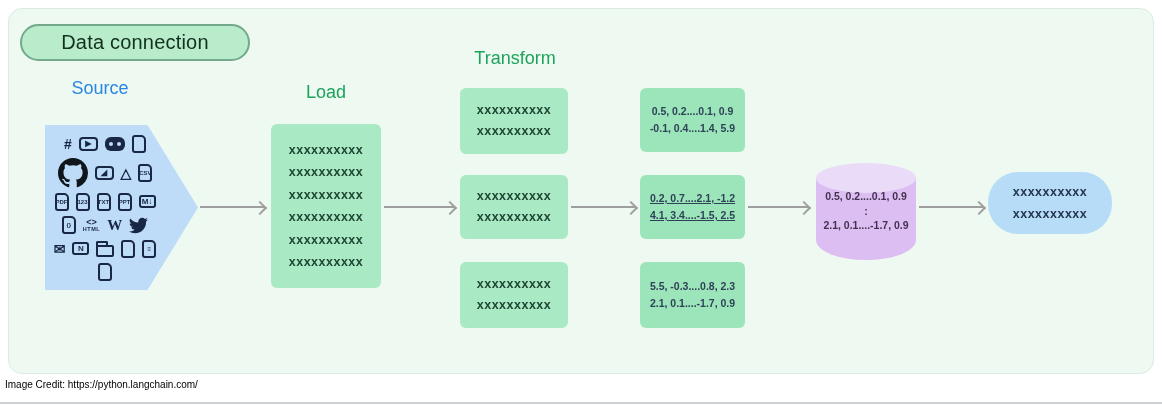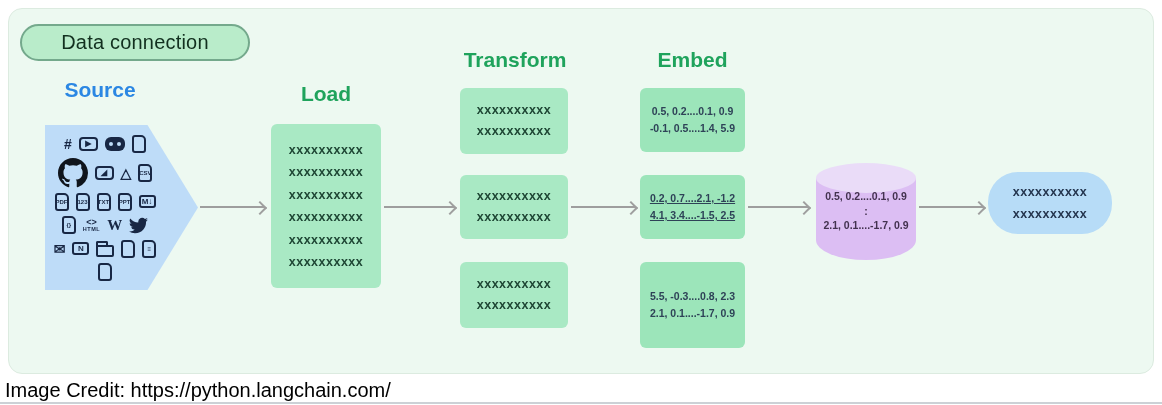--- a/index.html
+++ b/index.html
@@ -11,21 +11,21 @@
     --arrow:#9e9e9e; --ink:#182744; --xgreen:#1e4634; --numink:#2e4257; --storeink:#43324f;
   }
   *{box-sizing:border-box;margin:0;padding:0;}
   body{font-family:"Liberation Sans",sans-serif;background:#fff;}
   .stage-wrap{position:relative;width:1162px;height:405px;background:#fff;overflow:hidden;}
   .panel{position:absolute;left:8px;top:8px;width:1146px;height:366px;background:var(--panel-bg);
          border:1px solid var(--panel-border);border-radius:14px;}
   .badge{position:absolute;left:20px;top:24px;width:230px;height:37px;background:var(--badge-bg);
          border:2px solid var(--badge-border);border-radius:19px;display:flex;align-items:center;justify-content:center;
          font-size:20px;font-weight:400;color:var(--badge-text);letter-spacing:.2px;}
-  .title{position:absolute;font-size:21px;font-weight:700;text-align:center;}
+  .title{position:absolute;font-size:18px;font-weight:400;text-align:center;}
   .t-blue{color:var(--blue);} .t-green{color:var(--green);} .t-purple{color:var(--purple);}
 
   
   .source-shape{position:absolute;left:45px;top:125px;width:153px;height:165px;background:var(--source-bg);
     clip-path:polygon(0 0,67% 0,100% 50%,67% 100%,0 100%);}
   .icon-cloud{position:absolute;left:8px;top:10px;width:104px;height:145px;display:flex;flex-wrap:wrap;
     align-items:center;justify-content:center;align-content:center;gap:5px 7px;color:var(--ink);}
   .si{display:inline-flex;align-items:center;justify-content:center;color:var(--ink);}
   .si-plain{font-size:14px;font-weight:800;}
   .si-box{width:19px;height:14px;border:2px solid var(--ink);border-radius:4px;font-size:8px;font-weight:800;}
@@ -59,35 +59,34 @@
   
   .retrieve-box{position:absolute;left:988px;top:172px;width:124px;height:62px;background:var(--retrieve-bg);
     border-radius:30px;display:flex;flex-direction:column;align-items:center;justify-content:center;
     color:#24354e;font-size:12.5px;line-height:22px;font-weight:700;letter-spacing:.5px;}
 
   
   .arrow{position:absolute;top:206px;height:0;border-top:2px solid var(--arrow);}
   .arrow::after{content:'';position:absolute;right:-1px;top:-5.5px;width:8px;height:8px;
     border-top:2px solid var(--arrow);border-right:2px solid var(--arrow);transform:rotate(45deg);}
 
-  .credit{position:absolute;left:5px;top:379px;font-size:20px;color:#000;}
+  .credit{position:absolute;left:5px;top:379px;font-size:10px;color:#000;}
   .hairline{position:absolute;left:0;top:402px;width:100%;height:2px;background:#ccd1d6;}
 </style>
 </head>
 <body>
 
 <div class="stage-wrap">
   <div class="panel"></div>
 
   <div class="badge">Data connection</div>
 
   <div class="title t-blue" style="left:45px;top:78px;width:110px;">Source</div>
   <div class="title t-green" style="left:271px;top:82px;width:110px;">Load</div>
   <div class="title t-green" style="left:455px;top:48px;width:120px;">Transform</div>
-  <div class="title t-green" style="left:640px;top:48px;width:105px;">Embed</div>
 
   <div class="source-shape">
     <div class="icon-cloud">
         <span class="si si-plain">
           <span class="si-g">#</span>
         </span>
         <span class="si si-box">
           <span class="si-g">▶</span>
         </span>
         <span class="si si-discord"></span>
@@ -168,27 +167,27 @@
     <div>xxxxxxxxxx</div>
     <div>xxxxxxxxxx</div>
   </div>
   <div class="gbox tbox" style="top:262px;height:66px;">
     <div>xxxxxxxxxx</div>
     <div>xxxxxxxxxx</div>
   </div>
 
   <div class="gbox ebox" style="top:88px;height:64px;">
     <div>0.5, 0.2....0.1, 0.9</div>
-    <div>-0.1, 0.5....1.4, 5.9</div>
+    <div>-0.1, 0.4....1.4, 5.9</div>
   </div>
   <div class="gbox ebox" style="top:175px;height:64px;text-decoration:underline;">
     <div>0.2, 0.7....2.1, -1.2</div>
     <div>4.1, 3.4....-1.5, 2.5</div>
   </div>
-  <div class="gbox ebox" style="top:262px;height:86px;">
+  <div class="gbox ebox" style="top:262px;height:66px;">
     <div>5.5, -0.3....0.8, 2.3</div>
     <div>2.1, 0.1....-1.7, 0.9</div>
   </div>
 
   <div class="cyl-body"></div>
   <div class="cyl-top"></div>
   <div class="cyl-text">
     <div>0.5, 0.2....0.1, 0.9</div>
     <div>:</div>
     <div>2.1, 0.1....-1.7, 0.9</div>

